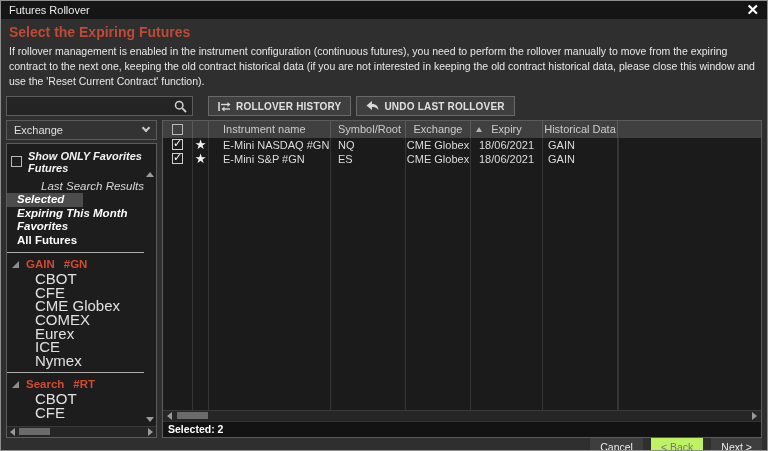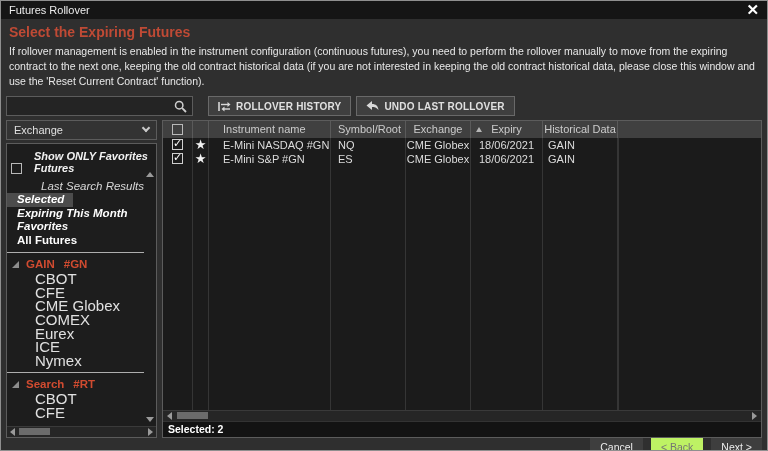--- a/index.html
+++ b/index.html
@@ -27,27 +27,27 @@
          letter-spacing:.2px; cursor:pointer; font-family:inherit; }
   .tbtn:first-of-type{ margin-left:15px; }
   .tbtn svg{ flex:none; }
   
   .main{ display:flex; gap:5px; margin:0 5px; height:318px; flex:none; min-height:0; }
   
   .sidebar{ width:151px; flex:none; display:flex; flex-direction:column; min-height:0; }
   .combo{ height:20px; flex:none; background:#333333; border:1px solid #5c5c5c; display:flex; align-items:center; padding:0 7px; color:#e0e0e0; cursor:pointer; }
   .chevron{ margin-left:auto; width:6px; height:6px; border-right:2px solid #c9c9c9; border-bottom:2px solid #c9c9c9; transform:rotate(45deg); margin-top:-3px; }
   .panel{ margin-top:3px; flex:1; min-height:0; background:#1d1d1d; border:1px solid #5c5c5c; display:flex; flex-direction:column; position:relative; }
-  .fav-row{ flex:none; display:flex; align-items:flex-end; gap:12px; padding:6px 4px 4px; font-weight:bold; font-style:italic; color:#f2f2f2; }
+  .fav-row{ flex:none; display:flex; align-items:center; gap:6px; padding:6px 4px 4px; font-weight:bold; font-style:italic; color:#f2f2f2; }
   .cbx{ width:11px; height:11px; border:1px solid #b9b9b9; background:transparent; flex:none; position:relative; }
   .cbx.checked::after{ content:"✓"; position:absolute; left:0px; top:-3px; font-size:11px; color:#ffffff; font-style:normal; }
   .list{ flex:1; min-height:0; overflow:hidden; padding:2px 12px 0 0; }
   .qf{ padding-left:10px; line-height:13.5px; font-size:11.5px; color:#d9d9d9; cursor:pointer; white-space:nowrap; }
   .qf.italic{ font-style:italic;text-align:right; }
-  .qf.selected{ font-style:italic; font-weight:bold; color:#ffffff; background:#4c4c4c; width:max-content; padding-right:9px; }
+  .qf.selected{ font-style:italic; font-weight:bold; color:#ffffff; background:#4c4c4c; width:max-content; padding-right:19px; }
   .qf.bolditalic{ font-style:italic; font-weight:bold; color:#fdfdfd; }
   .qf.bold{ font-weight:bold; color:#fdfdfd; }
   .separator{ border-top:1px solid #aeaeae; margin:5px 0 4px; }
   .group-h{ display:flex; align-items:center; padding-left:5px; line-height:15px; font-weight:bold; font-size:11.5px; color:var(--accent-group); cursor:pointer; white-space:nowrap; }
   .tri{ width:0; height:0; border-bottom:7px solid #8d8d8d; border-left:7px solid transparent; margin-right:7px; flex:none; }
   .gtag{ margin-left:9px; }
   .child{ padding-left:28px; line-height:13.6px; font-size:15px; color:#e0e0e0; cursor:pointer; white-space:nowrap; }
   
   .vscroll{ position:absolute; top:26px; right:1px; bottom:13px; width:11px; background:#1d1d1d; }
   .vscroll .up{ position:absolute; top:2px; left:2px; width:0; height:0; border-left:4px solid transparent; border-right:4px solid transparent; border-bottom:5px solid #9a9a9a; }

